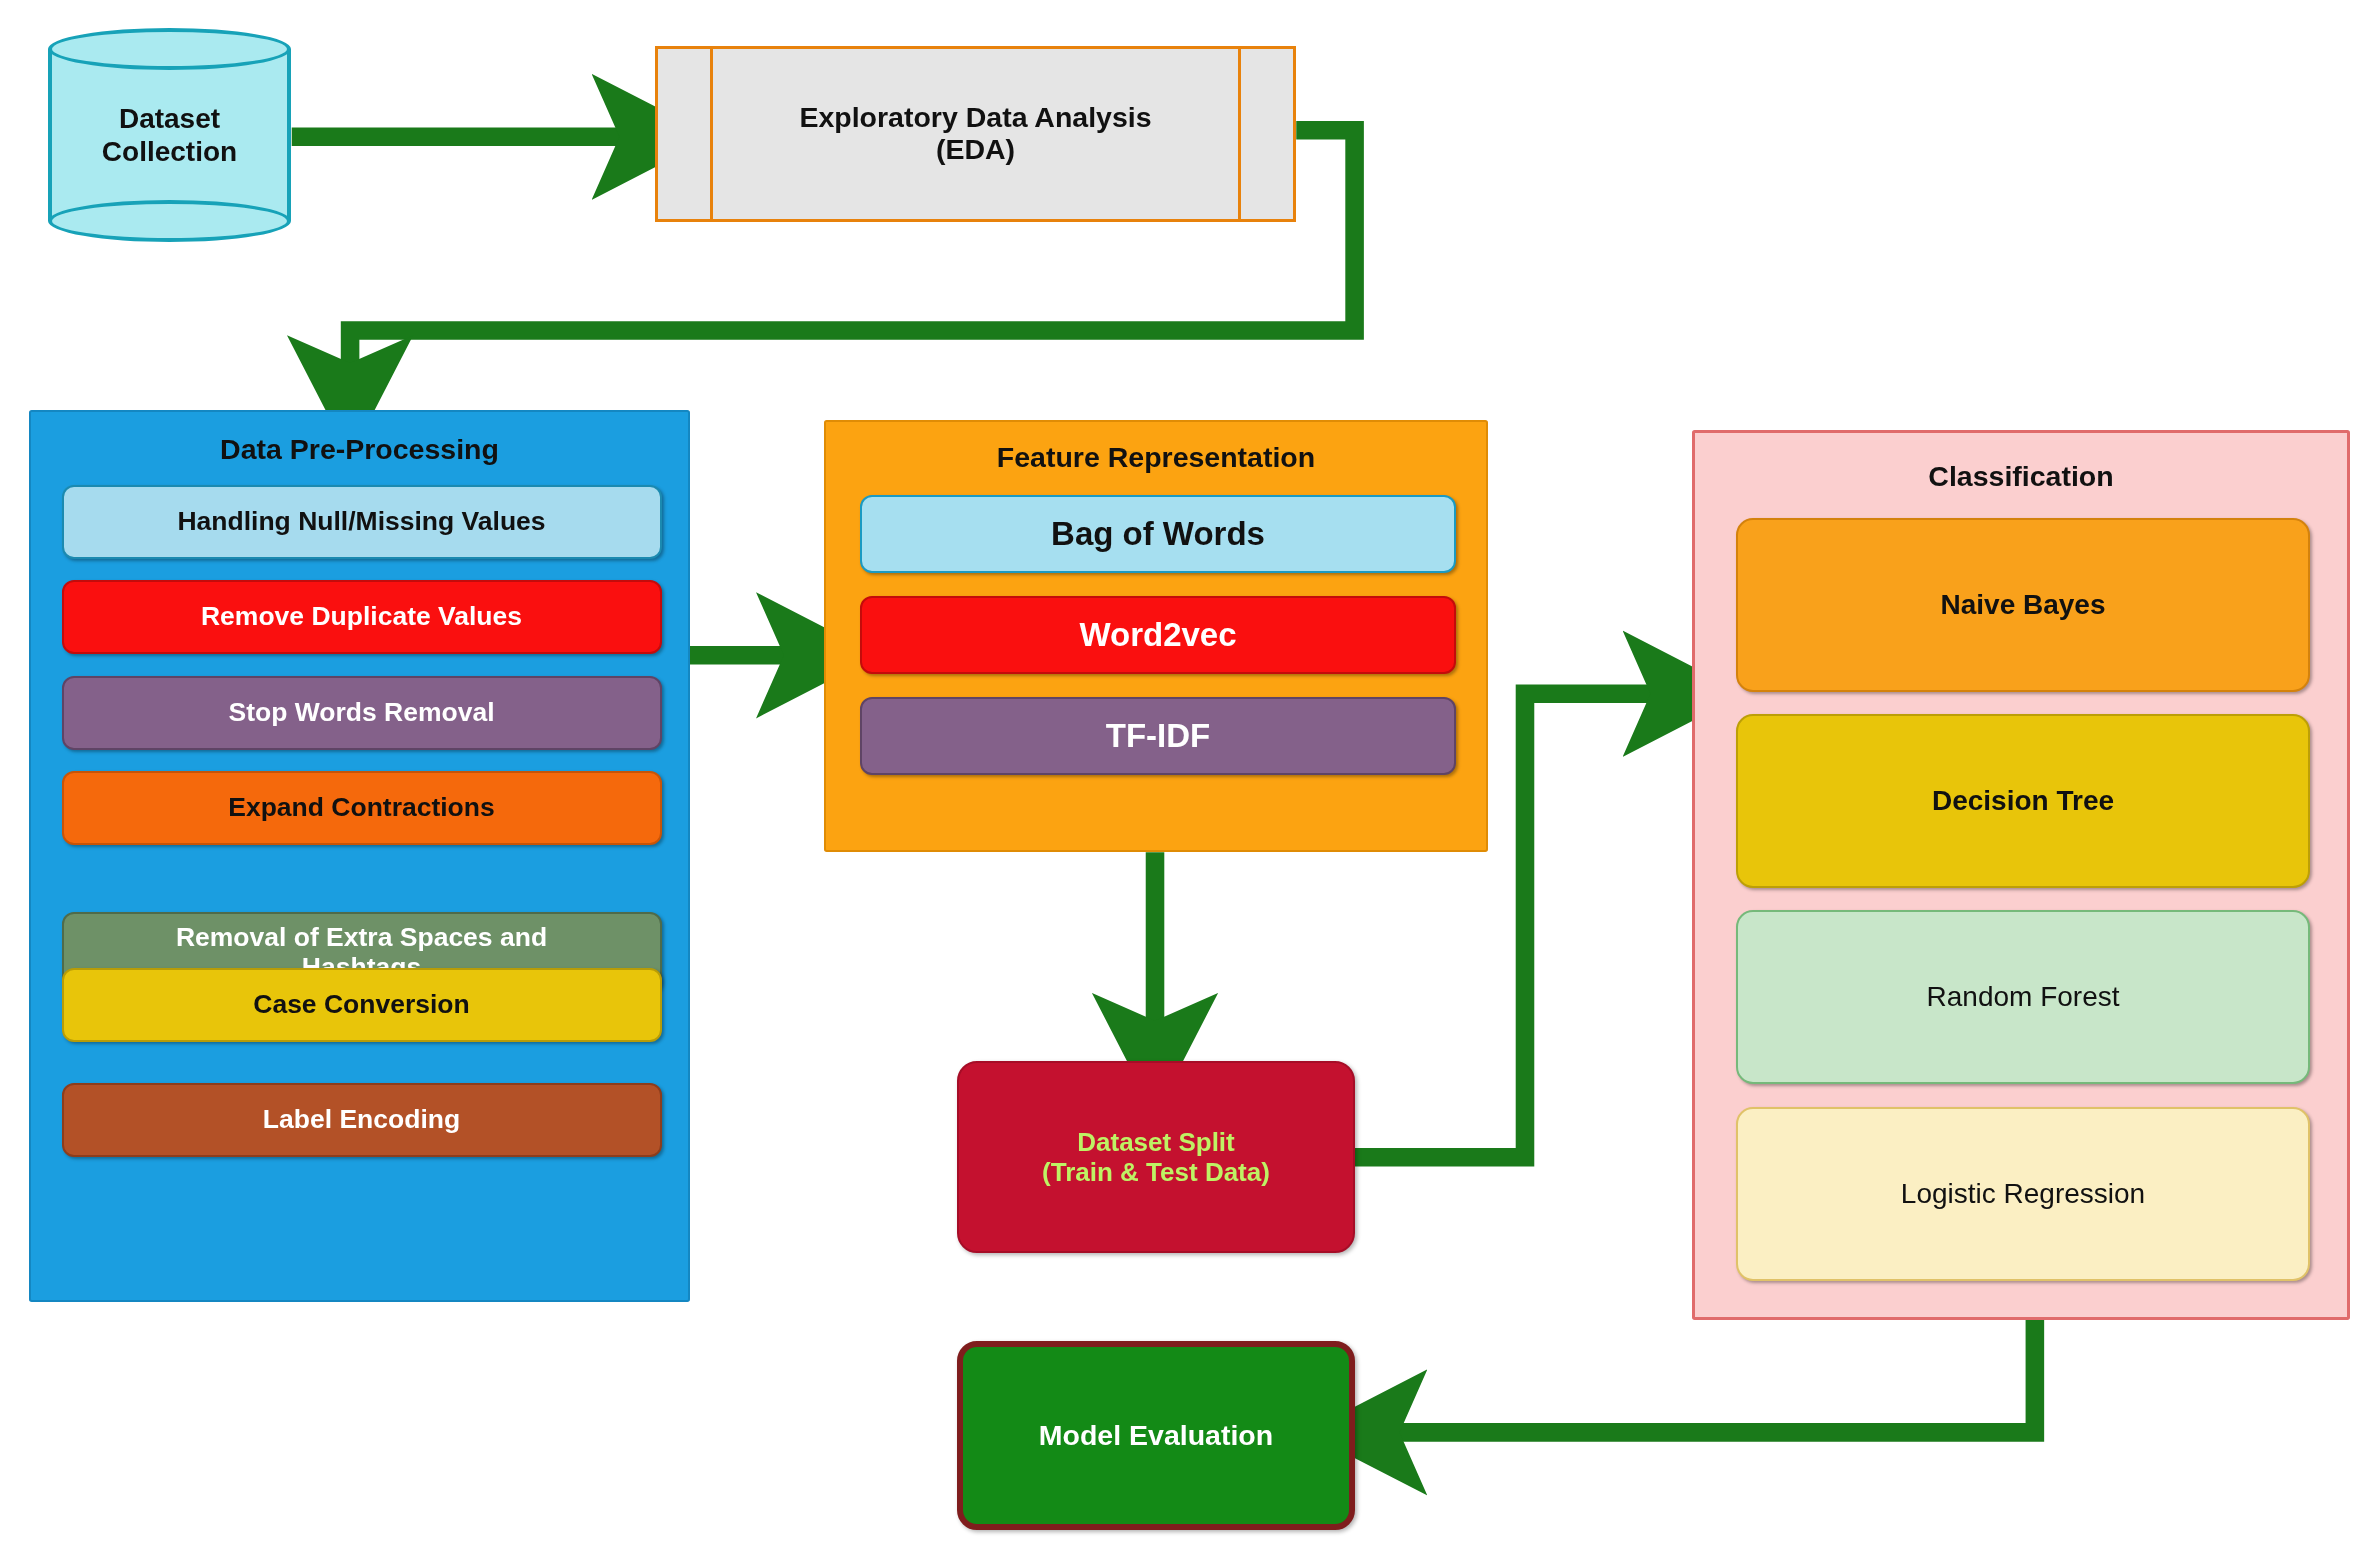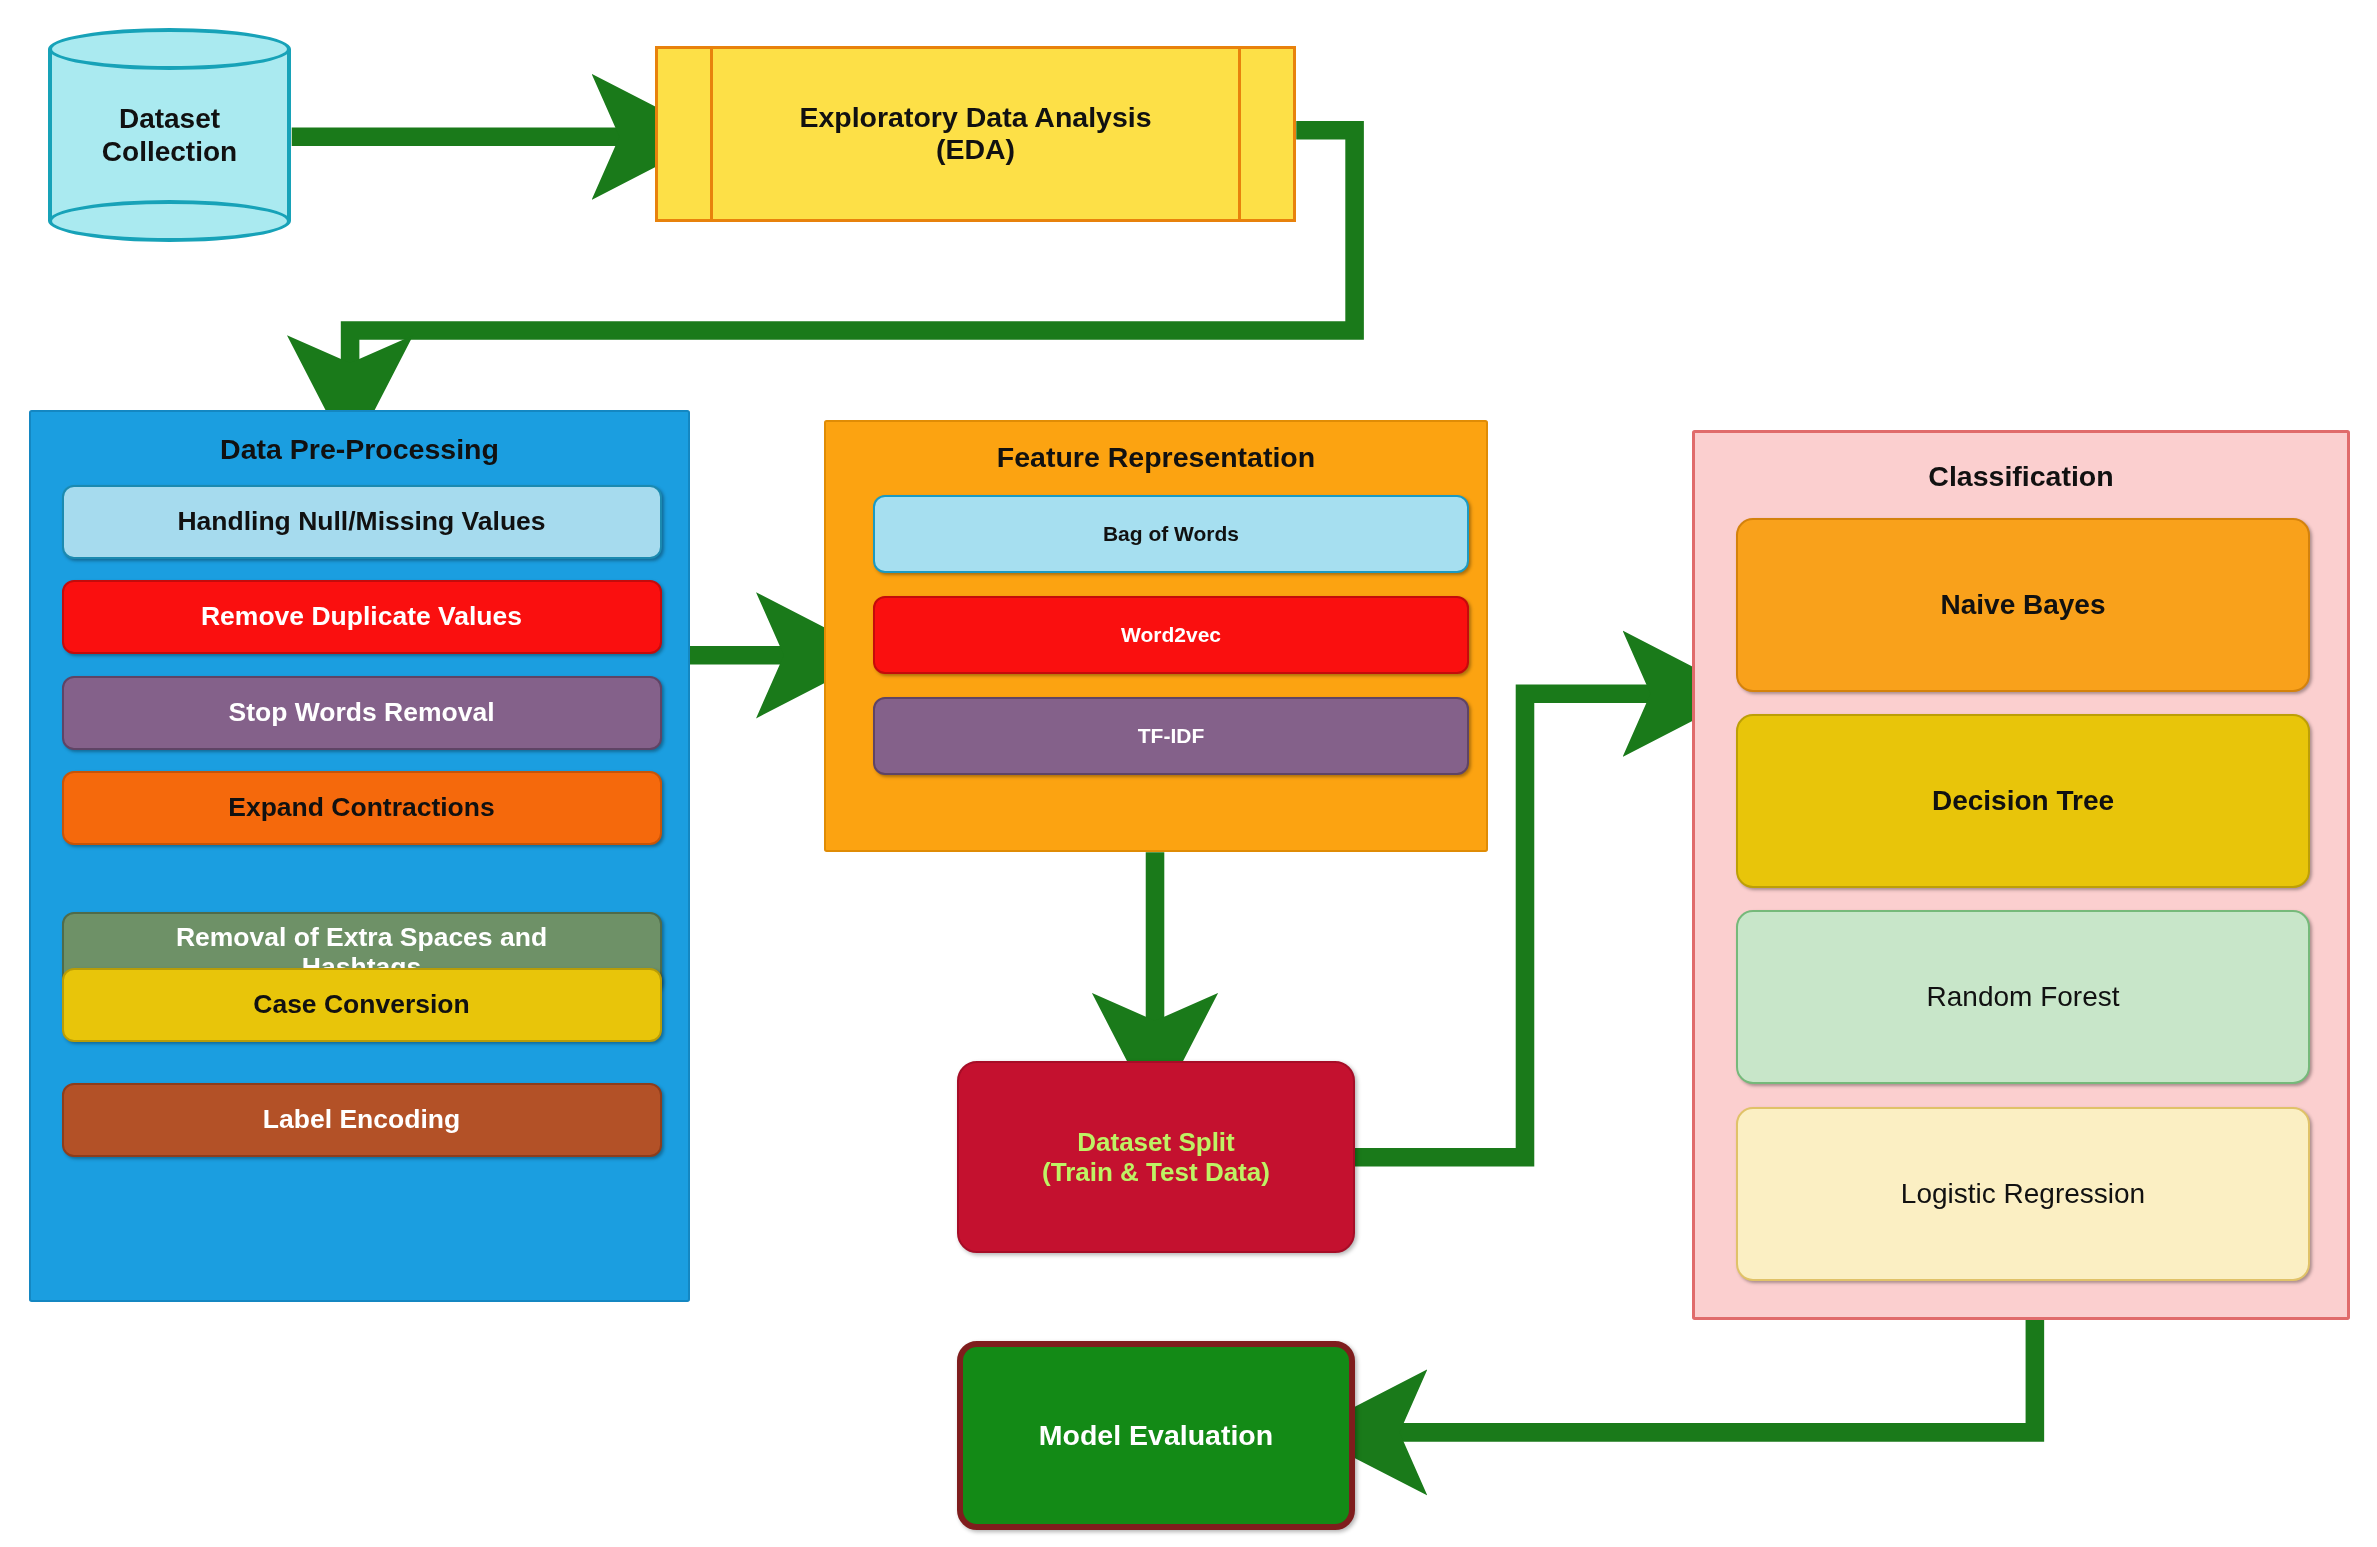--- a/index.html
+++ b/index.html
@@ -75,21 +75,21 @@
     font-weight: bold;
     font-size: 28px;
     color: #111111;
     white-space: pre-line;
     z-index: 3;
     line-height: 1.18;
   }
 
   
   #eda-node {
-    background: #fde047;
+    background: #e5e5e5;
     border: 3.3px solid #e8820c;
     color: #111111;
     font-size: 28.5px;
   }
   #eda-node .bar {
     position: absolute;
     top: 0; bottom: 0;
     width: 3.3px;
     background: #e8820c;
   }
@@ -131,21 +131,21 @@
     align-items: center;
     justify-content: center;
     text-align: center;
     font-weight: bold;
     border-radius: 12px;
     white-space: pre-line;
     line-height: 1.1;
     box-shadow: 2px 2px 3.3px rgba(0,0,0,0.32);
   }
   .pill.pre { font-size: 26.5px; }
-  .pill.feat { font-size: 21px; margin-left: 13px; }
+  .pill.feat { font-size: 33px; }
   .pill.cls {
     font-size: 28px;
     border-radius: 17px;
     font-weight: bold;
   }
 
   
   .rounded-node {
     position: absolute;
     box-sizing: border-box;

